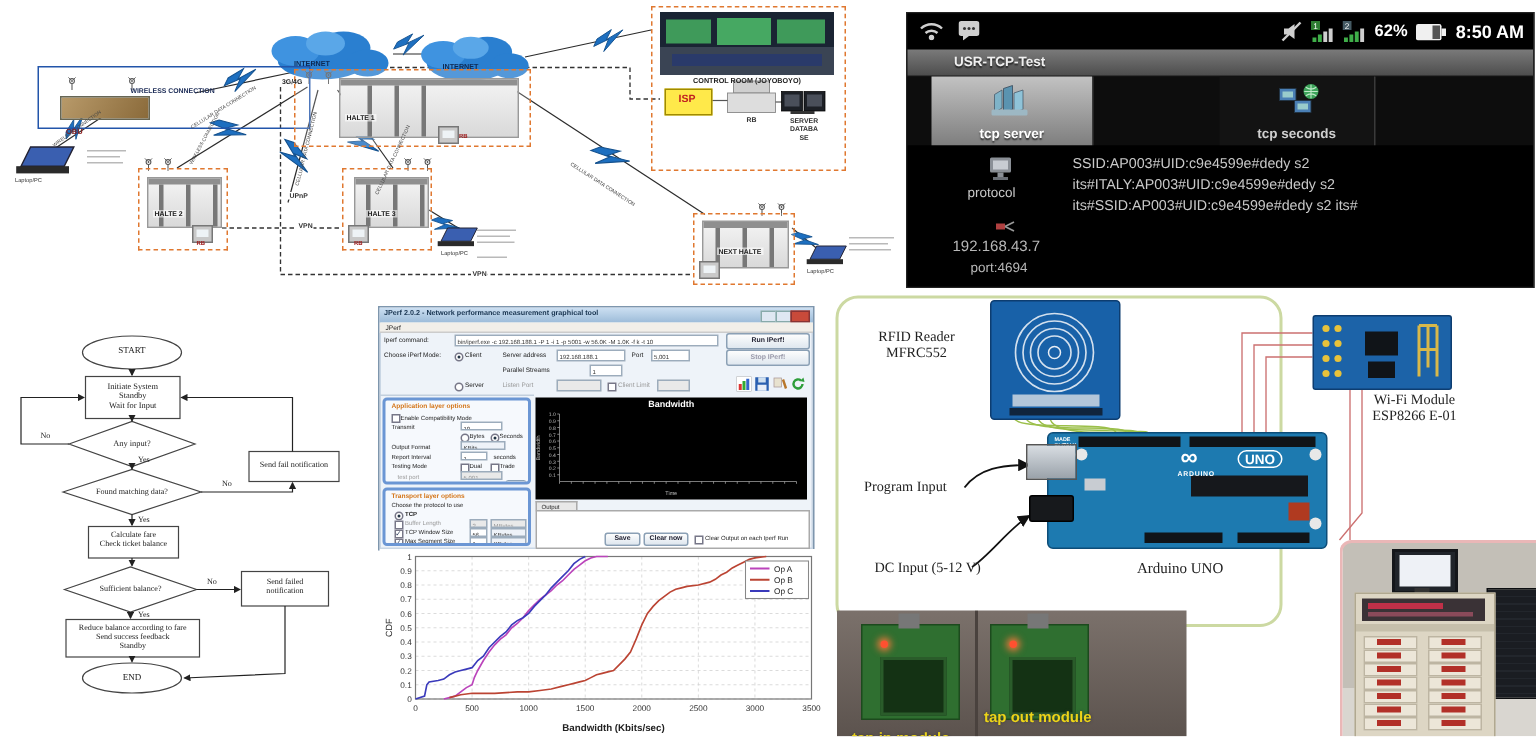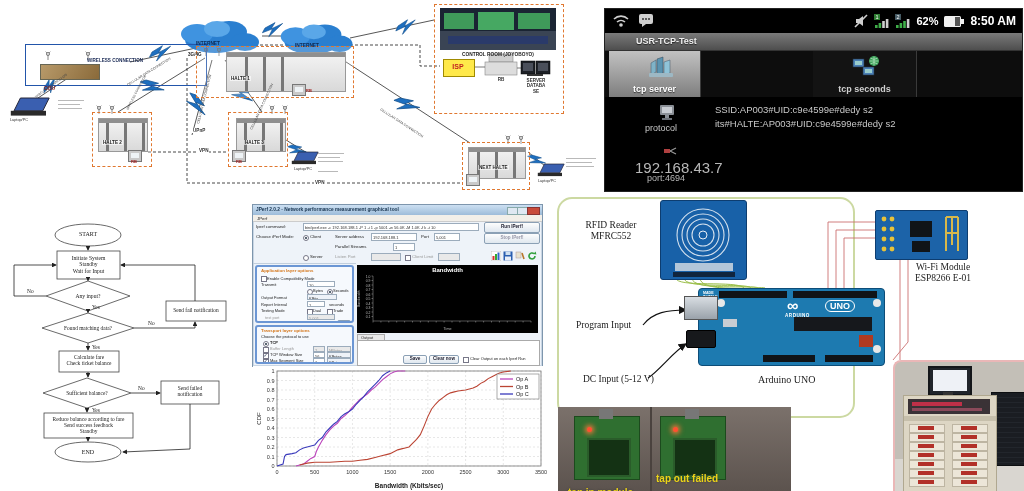--- a/index.html
+++ b/index.html
@@ -250,21 +250,21 @@
           </svg>
         <span style="color:#fff;font-size:12px;font-weight:bold;">8:50 AM</span>
       </div>
     </div>
 
     <div class="abs" style="left:0;top:24px;width:100%;height:17px;background:linear-gradient(#7a7a7a,#4e4e4e);border-bottom:1px solid #333;">
       <div class="t" style="left:6px;top:3px;font-size:9px;font-weight:bold;color:#efefef;text-shadow:0 1px 1px #222;margin-left:25px;">USR-TCP-Test</div>
     </div>
 
     <div class="abs" style="left:0;top:42px;width:100%;height:46px;background:#0d0d0d;">
-      <div class="atab active" style="left:4px;width:92px;padding-left:40px;">
+      <div class="atab active" style="left:16px;width:108px;padding-left:40px;">
         <svg class="abs" style="left:38px;top:4px;" width="28" height="24" viewBox="0 0 28 24">
             <polygon points="4,20 4,8 9,5 9,17" fill="#7fb3c8" stroke="#456" stroke-width="0.5"></polygon>
             <polygon points="10,20 10,4 16,2 16,18" fill="#5a93b0" stroke="#345" stroke-width="0.5"></polygon>
             <polygon points="17,20 17,7 23,5 23,18" fill="#8fc3d8" stroke="#456" stroke-width="0.5"></polygon>
             <rect x="2" y="18" width="24" height="4" rx="1" fill="#9db8c4"></rect>
           </svg>
         <div class="lbl">tcp server</div>
       </div>
       <div class="atab" style="left:208px;width:104px;">
         <svg class="abs" style="left:38px;top:4px;" width="30" height="24" viewBox="0 0 30 24">
@@ -285,24 +285,25 @@
           <rect x="5" y="4" width="10" height="6" fill="#c8ccd2"></rect>
           <rect x="8" y="12" width="4" height="3" fill="#8a8f96"></rect>
           <rect x="5" y="15" width="10" height="2" fill="#6a6f76"></rect>
         </svg>
       <div class="t" style="left:40px;top:26px;font-size:9px;color:#c8c8c8;">protocol</div>
       <svg class="abs" style="left:58px;top:48px;" width="14" height="12" viewBox="0 0 14 12">
           <rect x="1" y="4" width="6" height="4" fill="#b04040"></rect>
           <line x1="7" y1="6" x2="13" y2="3" stroke="#999" stroke-width="1.2"></line>
           <line x1="7" y1="6" x2="13" y2="9" stroke="#999" stroke-width="1.2"></line>
         </svg>
-      <div class="t" style="left:30px;top:62px;font-size:15px;color:#b8b8b8;">192.168.43.7</div>
+      <div class="t" style="left:30px;top:62px;font-size:10px;color:#b8b8b8;">192.168.43.7</div>
       <div class="t" style="left:42px;top:76px;font-size:9px;color:#b8b8b8;">port:4694</div>
       <div class="t" style="left:110px;top:8px;font-size:9.5px;color:#c8c8c8;">SSID:AP003#UID:c9e4599e#dedy s2</div>
-      <div class="t" style="left:110px;top:22px;font-size:9.5px;color:#c8c8c8;">its#HALTE:AP003#UID:c9e4599e#dedy s2</div>
+      <div class="t" style="left:110px;top:22px;font-size:9.5px;color:#c8c8c8;">its#ITALY:AP003#UID:c9e4599e#dedy s2</div>
+      <div class="t" style="left:110px;top:36px;font-size:9.5px;color:#c8c8c8;">its#SSID:AP003#UID:c9e4599e#dedy s2 its#</div>
     </div>
   </div>
 
   <div class="abs" id="flowchart" style="left:0;top:218px;width:248px;height:273px;">
     <svg class="abs" width="248" height="273" viewBox="0 0 248 273" style="left:0;top:0;">
       <defs>
           <marker id="ah" markerWidth="6" markerHeight="6" refX="5" refY="3" orient="auto">
             <path d="M0,0 L6,3 L0,6 z" fill="#222"></path>
           </marker>
         </defs>
@@ -664,21 +665,21 @@
       <div class="cable"></div>
         <div class="led"></div>
         <div class="scr"></div>
     </div>
     <div class="pcb" style="left:102px;top:9px;width:64px;height:62px;">
       <div class="cable"></div>
         <div class="led"></div>
         <div class="scr"></div>
     </div>
     <div class="modlabel" style="left:10px;top:80px;">tap in module</div>
-    <div class="modlabel" style="left:98px;top:66px;">tap out failed</div>
+    <div class="modlabel" style="left:98px;top:66px;">tap out module</div>
   </div>
 
   <div class="abs" id="rack" style="left:893px;top:360px;width:129px;height:129px;">
     <div class="abs" style="left:96px;top:30px;width:32px;height:72px;background:repeating-linear-gradient(#1a1d22 0 4px,#22262c 4px 5px);border:1px solid #0c0e10;"></div>
     <div class="abs" style="left:33px;top:4px;width:40px;height:26px;background:#20242a;border:2px solid #14161a;">
       <div class="abs" style="left:3px;top:2px;right:3px;bottom:3px;background:#eef1f6;"></div>
     </div>
     <div class="abs" style="left:48px;top:30px;width:10px;height:4px;background:#333;"></div>
     <div class="abs" style="left:8px;top:33px;width:92px;height:96px;background:#ddd6c4;border:1px solid #b0a890;">
       <div class="abs" style="left:4px;top:3px;width:82px;height:15px;background:#3a3236;">

